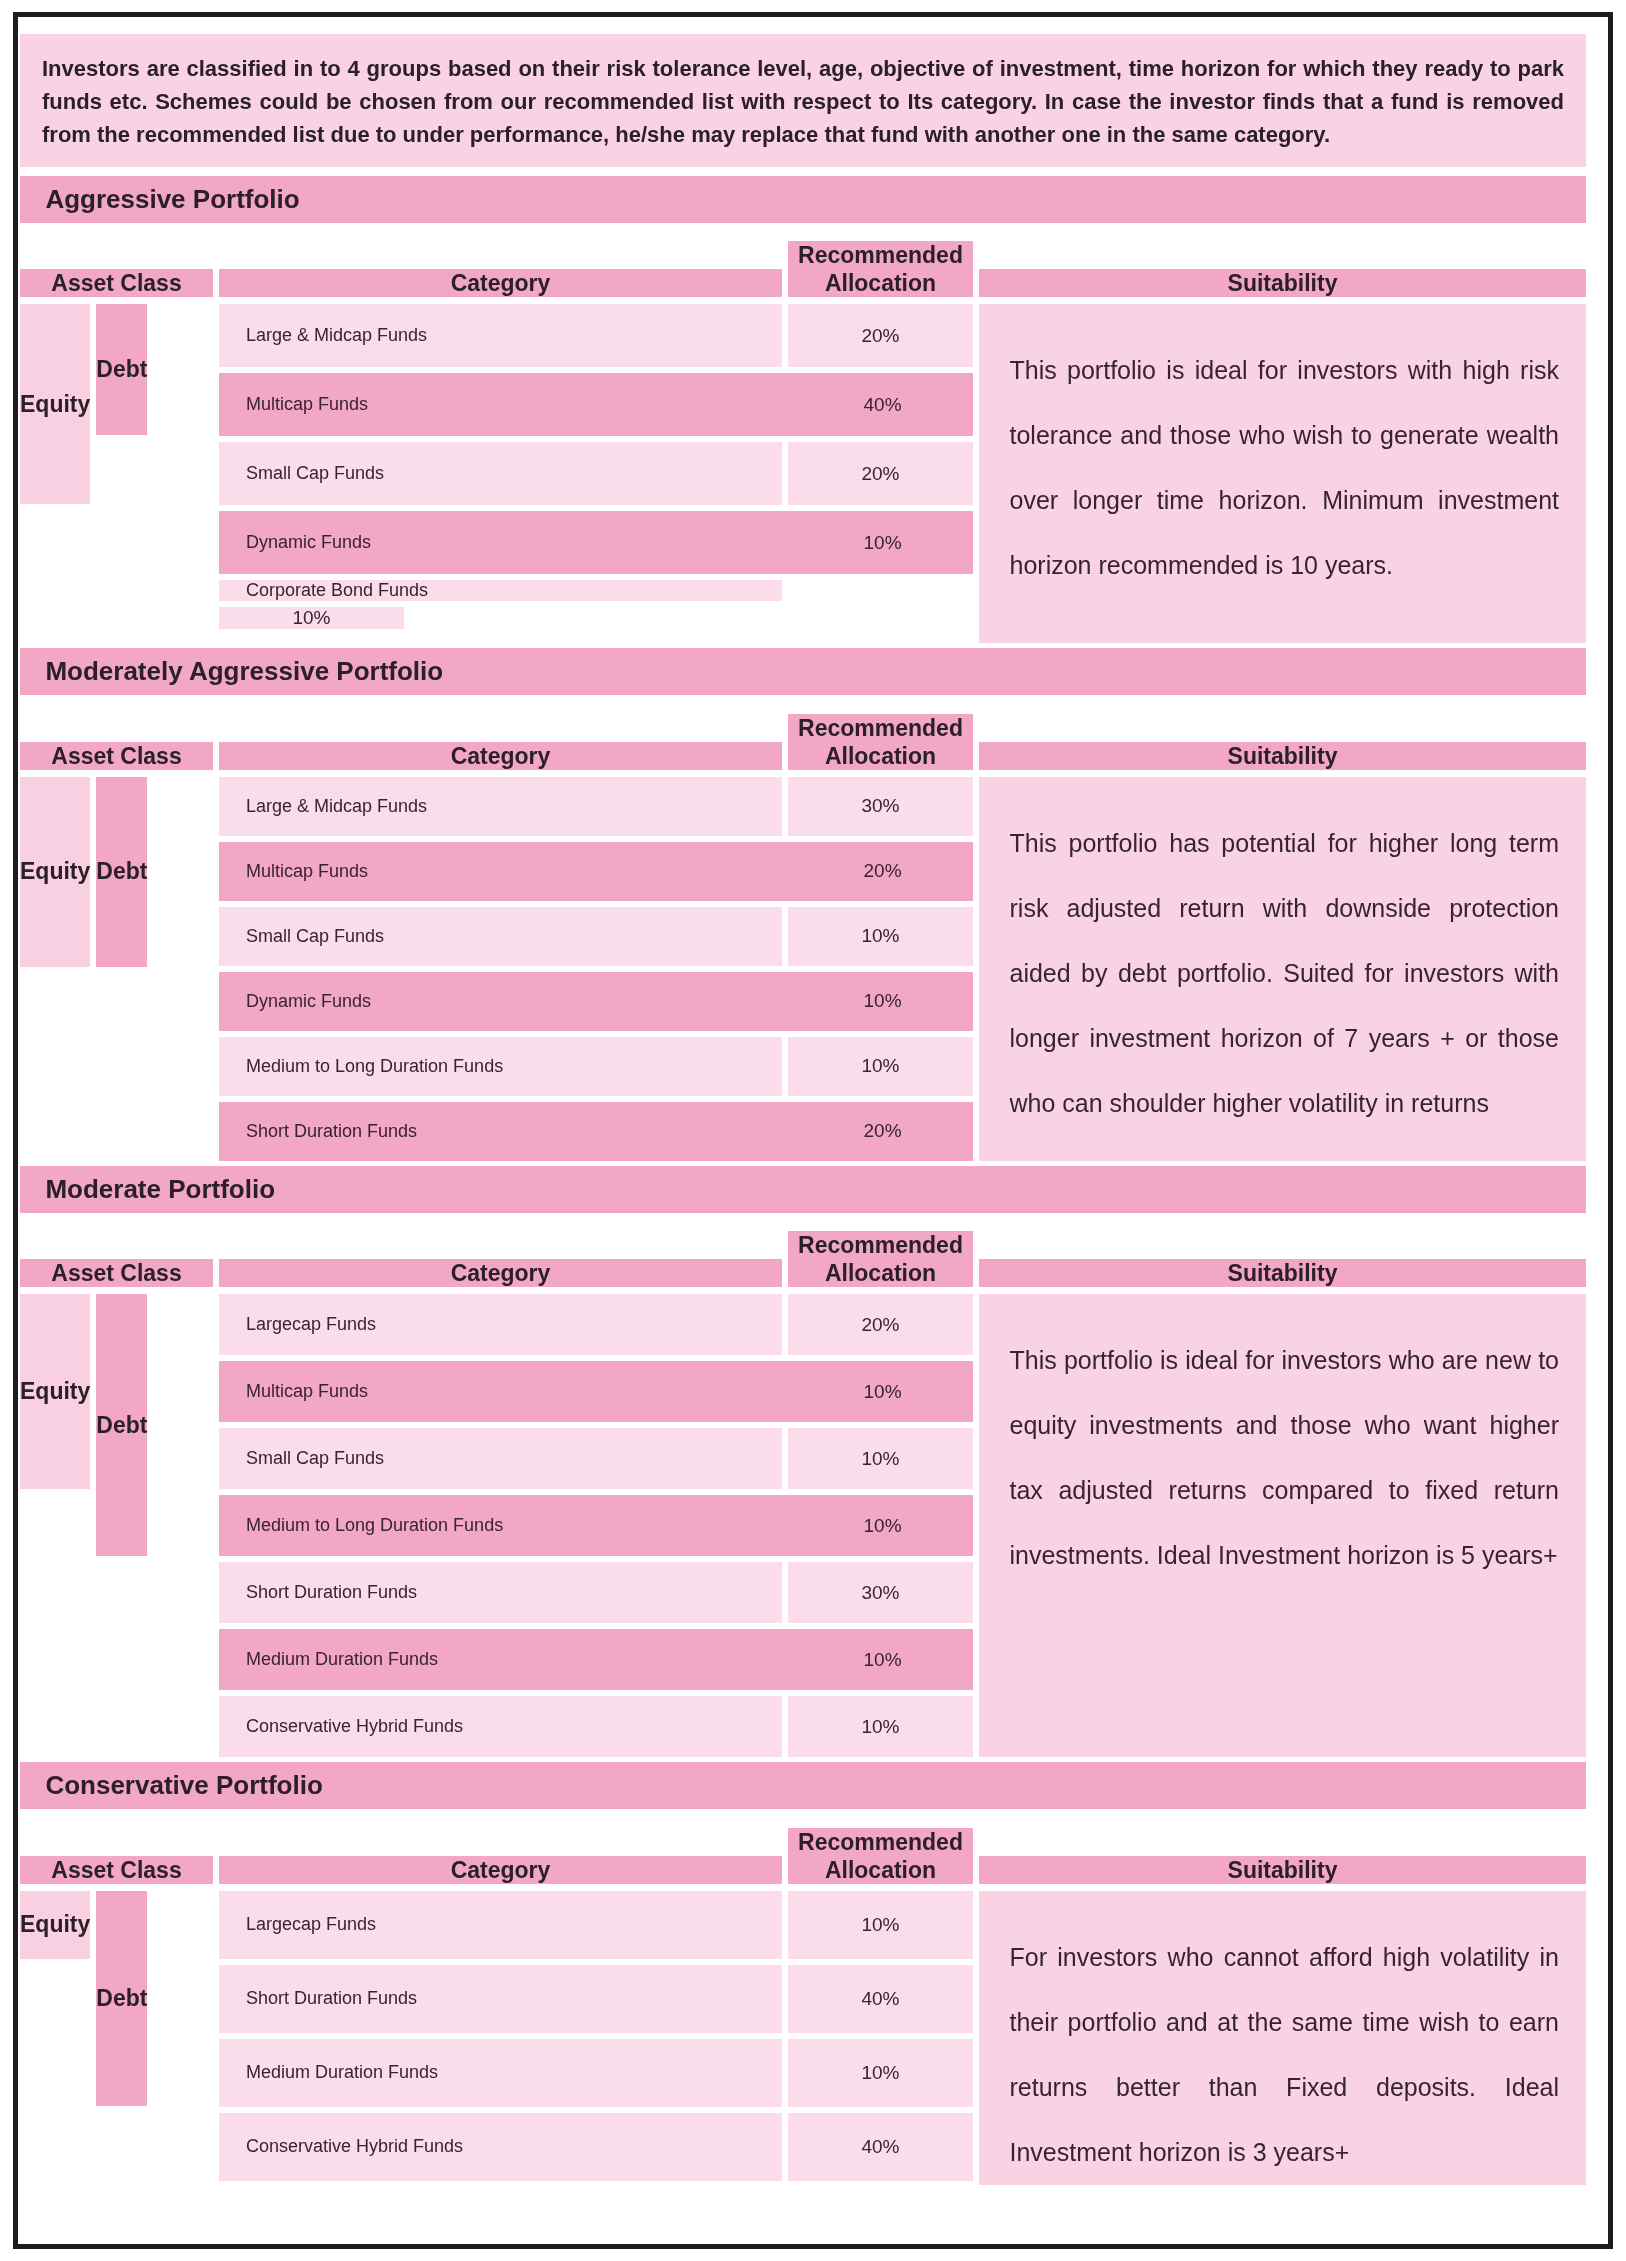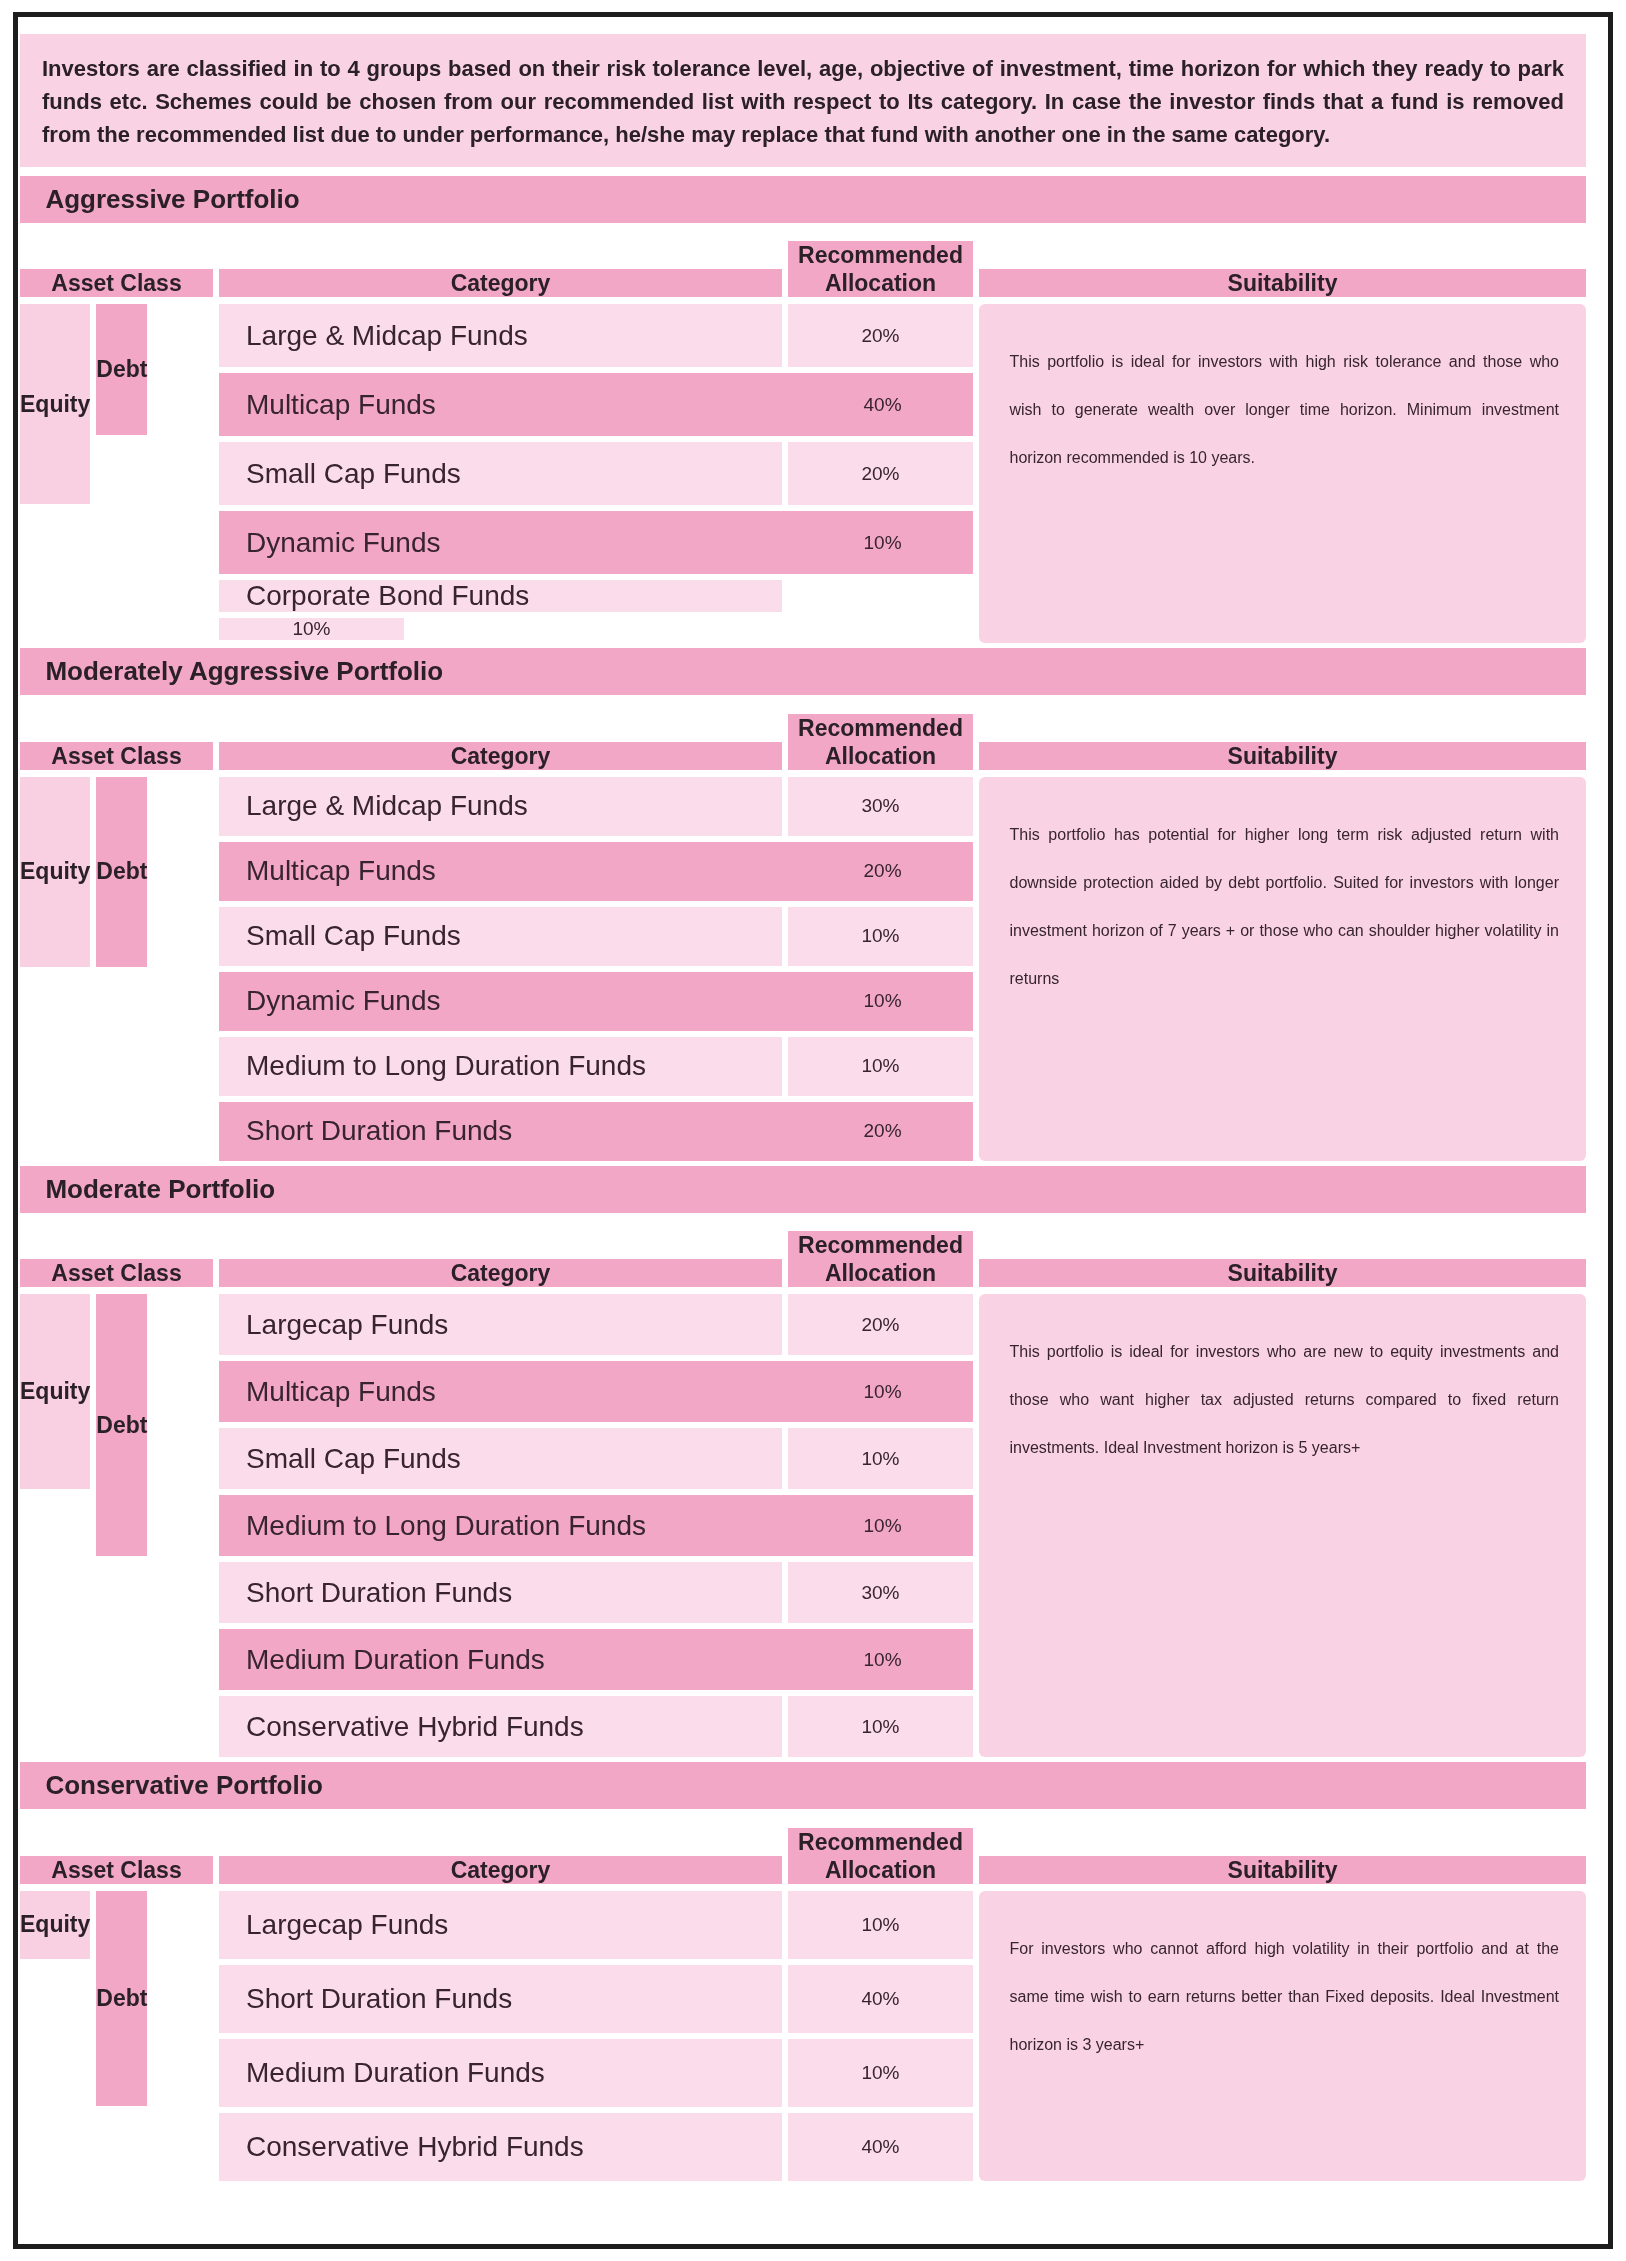--- a/index.html
+++ b/index.html
@@ -64,32 +64,31 @@
   .rows-col{width:754px;display:flex;flex-direction:column;gap:var(--gap);}
   .frow{display:flex;}
   .frow.light{gap:var(--gap);}
   .frow.light .cat-cell{width:563px;background:var(--c-row-light);}
   .frow.light .alloc-cell{width:185px;background:var(--c-row-light);}
   .frow.dark{gap:16px;background:var(--c-med);text-align:center;}
   .frow.dark .cat-cell{width:569px;}
   .frow.dark .alloc-cell{width:185px;}
   .cat-cell{
     display:flex;align-items:center;padding-left:27px;
-    font-size:28px;color:var(--c-text);
+    font-size:18px;color:var(--c-text);
   }
   .alloc-cell{
     display:flex;align-items:center;justify-content:center;
     font-size:19px;color:var(--c-text);
   }
   .suit-cell{
     flex:1;background:var(--c-suit);
     padding:34px 27px 0 30.5px;
-    font-size:16px;line-height:48px;color:var(--c-text);
+    font-size:25px;line-height:65px;color:var(--c-text);
     text-align:justify;
-    border-radius:6px;
   }
 </style>
 </head>
 <body>
 
 <div class="frame"></div>
 
 <div class="content">
   <div class="intro">Investors are classified in to 4 groups based on their risk tolerance level, age, objective of investment, time horizon for which they ready to park funds etc. Schemes could be chosen from our recommended list with respect to Its category. In case the investor finds that a fund is removed from the recommended list due to under performance, he/she may replace that fund with another one in the same category.</div>
   <div id="portfolio-list">

